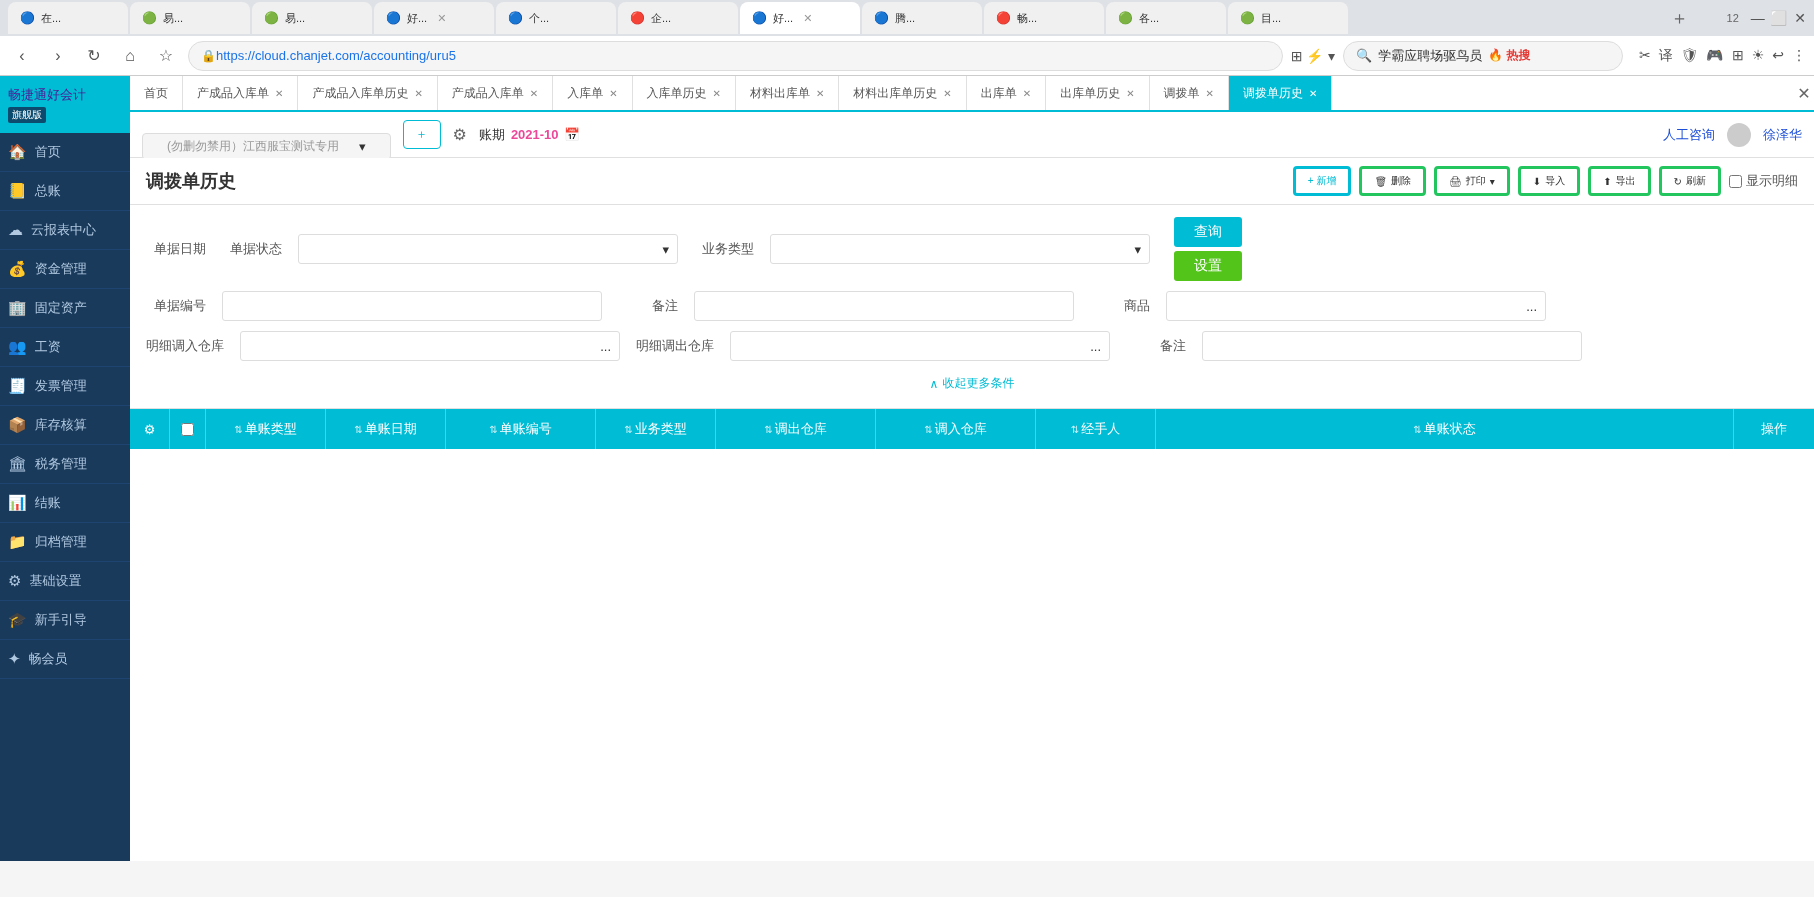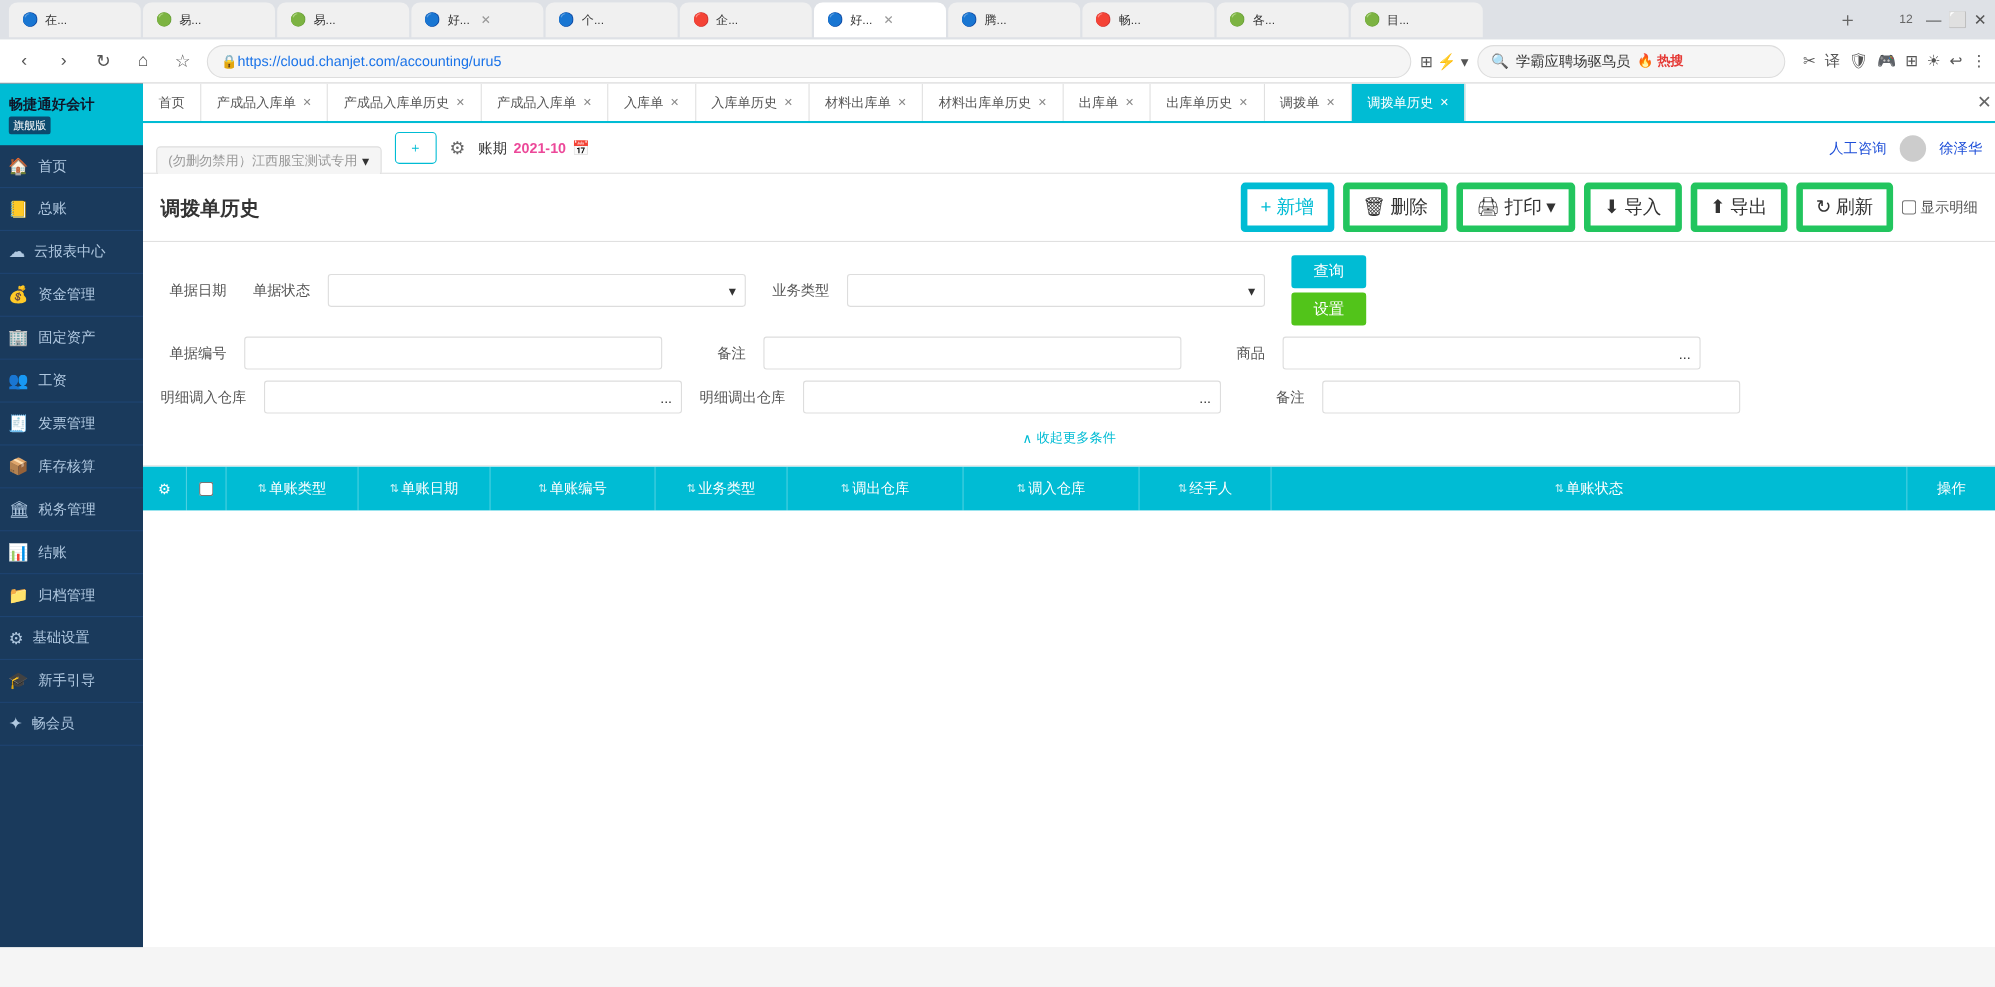--- a/index.html
+++ b/index.html
@@ -34,29 +34,29 @@
     .sidebar-logo { background: #00bcd4; padding: 10px 8px; display: flex; align-items: center; gap: 6px; }
     .sidebar-logo-badge { background: #0c4a6e; color: #fff; font-size: 10px; padding: 1px 4px; border-radius: 2px; margin-top: 2px; display: inline-block; text-align: right; }
     .sidebar-item { padding: 10px 8px; display: flex; align-items: center; gap: 8px; cursor: pointer; font-size: 13px; color: #b0c8e0; border-bottom: 1px solid #1e4472; }
     .sidebar-icon { font-size: 15px; }
 
     
     .content-area { flex: 1; display: flex; flex-direction: column; background: #f0f2f5; overflow: hidden; }
 
     
     .top-bar { background: #fff; height: 46px; display: flex; align-items: center; padding: 0 12px; gap: 12px; border-bottom: 1px solid #e0e0e0; }
-    .org-selector { display: flex; align-items: center; gap: 4px; font-size: 13px; color: #333; cursor: pointer; background: #f5f5f5; border: 1px solid #ddd; border-radius: 4px; padding: 4px 10px; margin-top: 24px; }
+    .org-selector { display: flex; align-items: center; gap: 20px; font-size: 13px; color: #333; cursor: pointer; background: #f5f5f5; border: 1px solid #ddd; border-radius: 4px; padding: 4px 24px; margin-top: 24px; }
     .period-selector { display: flex; align-items: center; gap: 6px; font-size: 13px; color: #333; }
     .top-bar-right { margin-left: auto; display: flex; align-items: center; gap: 12px; font-size: 13px; color: #1d4ed8; }
 
     
     .page-header { background: #fff; padding: 8px 16px; display: flex; align-items: center; justify-content: space-between; border-bottom: 1px solid #e0e0e0; }
     .page-title { font-size: 18px; font-weight: bold; color: #333; }
     .header-actions { display: flex; align-items: center; gap: 8px; }
-    .btn { padding: 5px 12px; border-radius: 4px; font-size: 17px; cursor: pointer; border: 6px solid #22c55e; background: #fff; color: #333; display: flex; align-items: center; gap: 4px; }
+    .btn { padding: 5px 12px; border-radius: 4px; font-size: 10px; cursor: pointer; border: 3px solid #22c55e; background: #fff; color: #333; display: flex; align-items: center; gap: 4px; }
     .btn-display-toggle { display: flex; align-items: center; gap: 4px; font-size: 13px; color: #555; }
 
     
     .filter-section { background: #fff; padding: 12px 16px; border-bottom: 1px solid #e0e0e0; }
     .filter-row { display: flex; align-items: center; gap: 16px; margin-bottom: 10px; }
     .filter-label { font-size: 13px; color: #555; min-width: 60px; text-align: right; }
     .filter-date-group { display: flex; align-items: center; gap: 6px; flex: 1; }
     .filter-date-btn { padding: 3px 8px; border-radius: 3px; font-size: 12px; cursor: pointer; border: 1px solid #ddd; background: #fff; color: #555; }
     .filter-date-btn.active { background: #00bcd4; color: #fff; border-color: #00bcd4; border-radius: 50%; padding: 3px 7px; }
     .filter-date-range { font-size: 12px; color: #666; }
@@ -183,21 +183,21 @@
     <span style="cursor:pointer;">↩</span>
     <span style="cursor:pointer;">⋮</span>
   </div>
 </div>
 
 <div class="main-layout">
 
   <div class="sidebar">
     <div class="sidebar-logo">
       <div>
-        <div style="font-size:13px;font-weight:bold;color:#0f172a;">畅捷通好会计</div>
+        <div style="font-size:13px;font-weight:normal;color:#4c1d95;">畅捷通好会计</div>
         <div class="sidebar-logo-badge">旗舰版</div>
       </div>
     </div>
     <div class="sidebar-item">
       <span class="sidebar-icon">🏠</span>
       <span>首页</span>
     </div>
     <div class="sidebar-item">
       <span class="sidebar-icon">📒</span>
       <span>总账</span>

